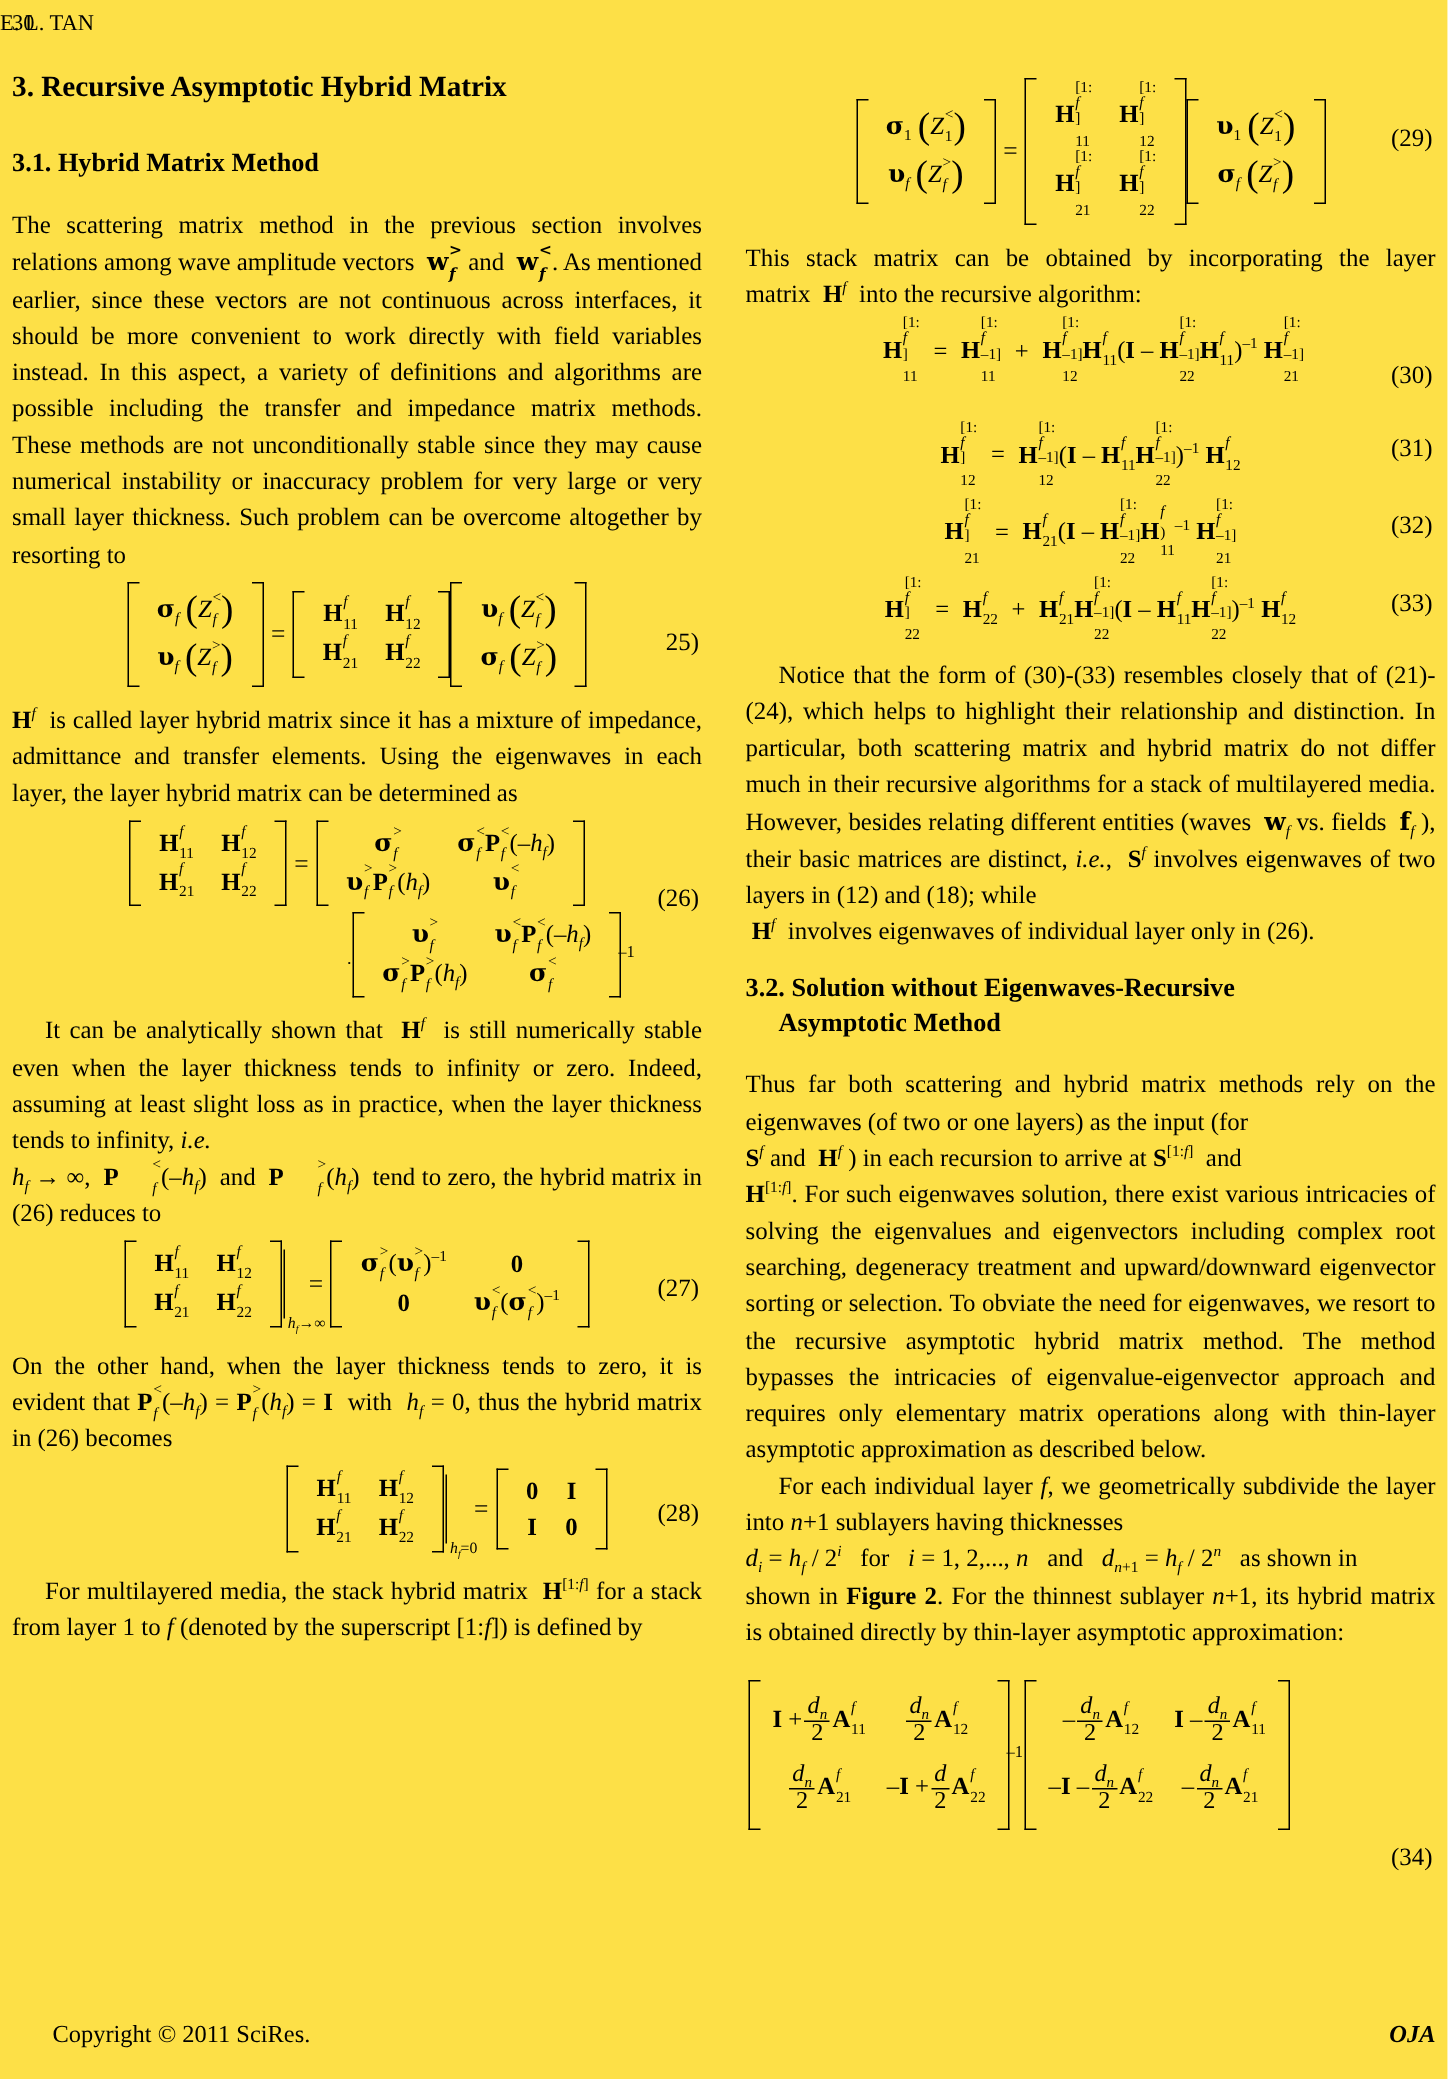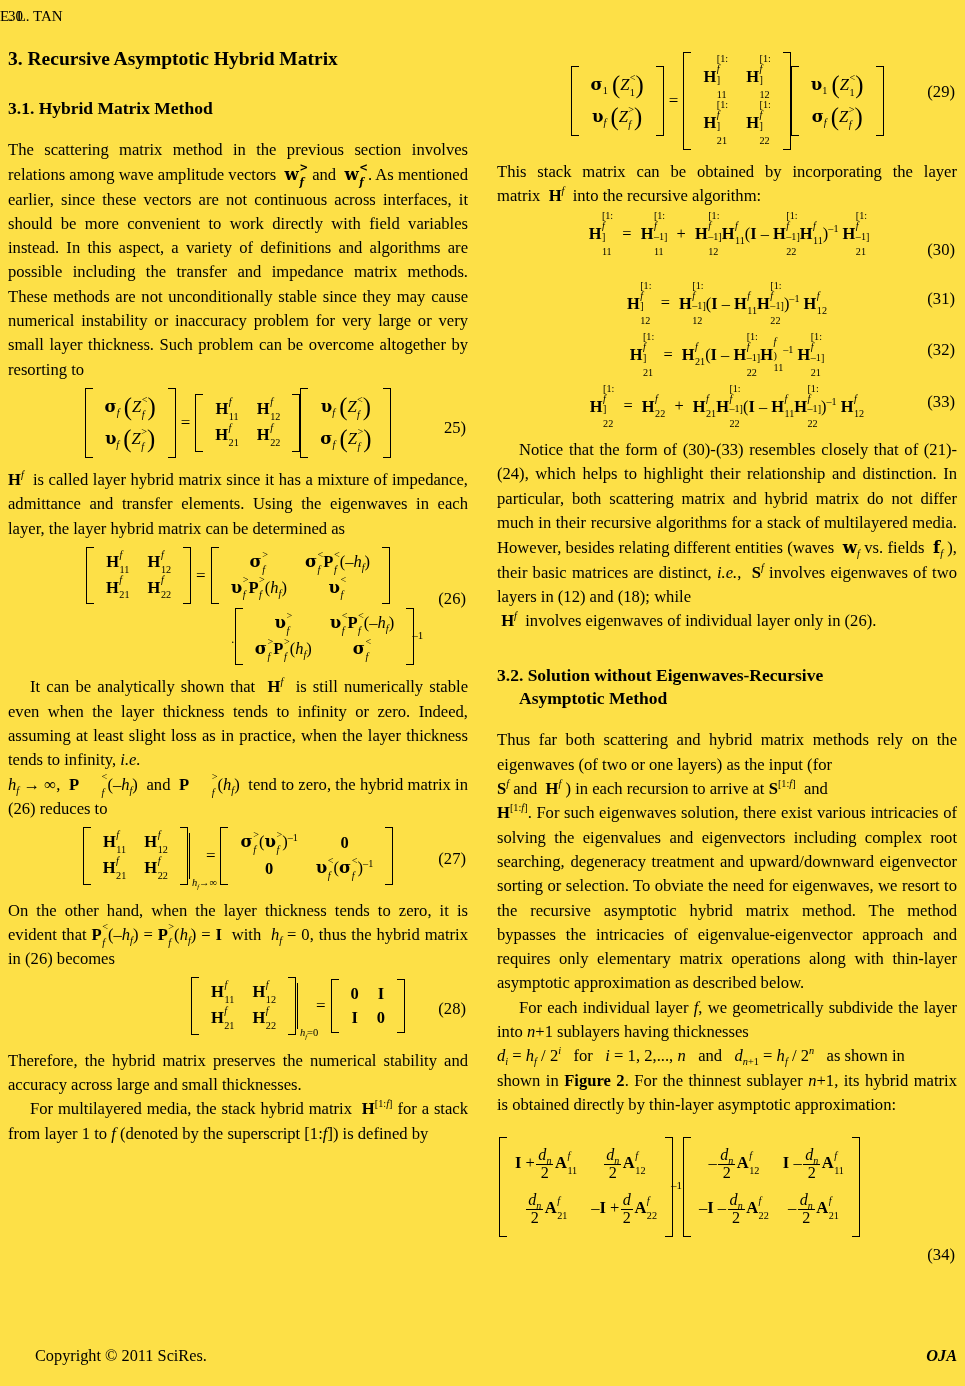--- a/index.html
+++ b/index.html
@@ -418,21 +418,20 @@
                 </tr>
           </tbody>
             </table>
         </span>
       </div>
       <span class="eqnum" style="top:22px;">(28)</span>
     </div>
 
     <div class="sp14"></div>
 
-    <p class="body">Therefore, the hybrid matrix preserves the numerical stability and accuracy across large and small thicknesses.</p>
 
     <p class="body indent"><span>For multilayered media, the stack hybrid matrix</span>&nbsp;&nbsp;<span class="bold">H</span><sup>[1:<span class="it">f</span>]</sup> <span>for a stack from layer 1 to</span> <span class="it">f</span> <span>(denoted by the superscript [1:</span><span class="it">f</span><span>]) is defined by</span></p>
 
   </div>
 
   <div class="col col-right">
 
     <div class="eqblock" style="margin-top:6px;">
       <div class="eqrow" style="padding-right:42px;">
         <span class="mtx">
@@ -532,21 +531,21 @@
 
     <div class="sp10"></div>
 
     <p class="body indent"><span>Notice that the form of (30)-(33) resembles closely that of (21)-(24), which helps to highlight their relationship and distinction. In particular, both scattering matrix and hybrid matrix do not differ much in their recursive algorithms for a stack of multilayered media. However, besides relating different entities (waves</span>&nbsp; <span class="bsym">w</span><sub class="it">f</sub>
     <span>vs. fields</span>&nbsp; <span class="bsym">f</span><sub class="it">f</sub> <span>), their basic matrices are distinct,</span> <span class="it">i.e.</span><span>,</span>&nbsp; <span class="bold">S</span><sup class="it">f</sup>
     <span>involves eigenwaves of two layers in (12) and (18); while</span><br>
     &nbsp;<span class="bold">H</span><sup class="it">f</sup>&nbsp;&nbsp;<span>involves eigenwaves of individual layer only in (26).</span></p>
 
     <div class="sp14"></div>
 
-    <h3 class="subhead" style="margin-top:17px;">
+    <h3 class="subhead" style="margin-top:0;">
       <span>3.2. Solution without Eigenwaves-Recursive</span>
       <span class="cont">Asymptotic Method</span>
     </h3>
 
     <div class="sp18"></div>
 
     <p class="body"><span>Thus far both scattering and hybrid matrix methods rely on the eigenwaves (of two or one layers) as the input (for</span><br>
     <span class="bold">S</span><sup class="it">f</sup> <span>and</span>&nbsp; <span class="bold">H</span><sup class="it">f</sup> <span>) in each recursion to arrive at</span> <span class="bold">S</span><sup>[1:<span class="it">f</span>]</sup>&nbsp;&nbsp;<span>and</span><br>
     <span class="bold">H</span><sup>[1:<span class="it">f</span>]</sup><span>. For such eigenwaves solution, there exist various intricacies of solving the eigenvalues and eigenvectors including complex root searching, degeneracy treatment and upward/downward eigenvector sorting or selection. To obviate the need for eigenwaves, we resort to the recursive asymptotic hybrid matrix method. The method bypasses the intricacies of eigenvalue-eigenvector approach and requires only elementary matrix operations along with thin-layer asymptotic approximation as described below.</span></p>
 

